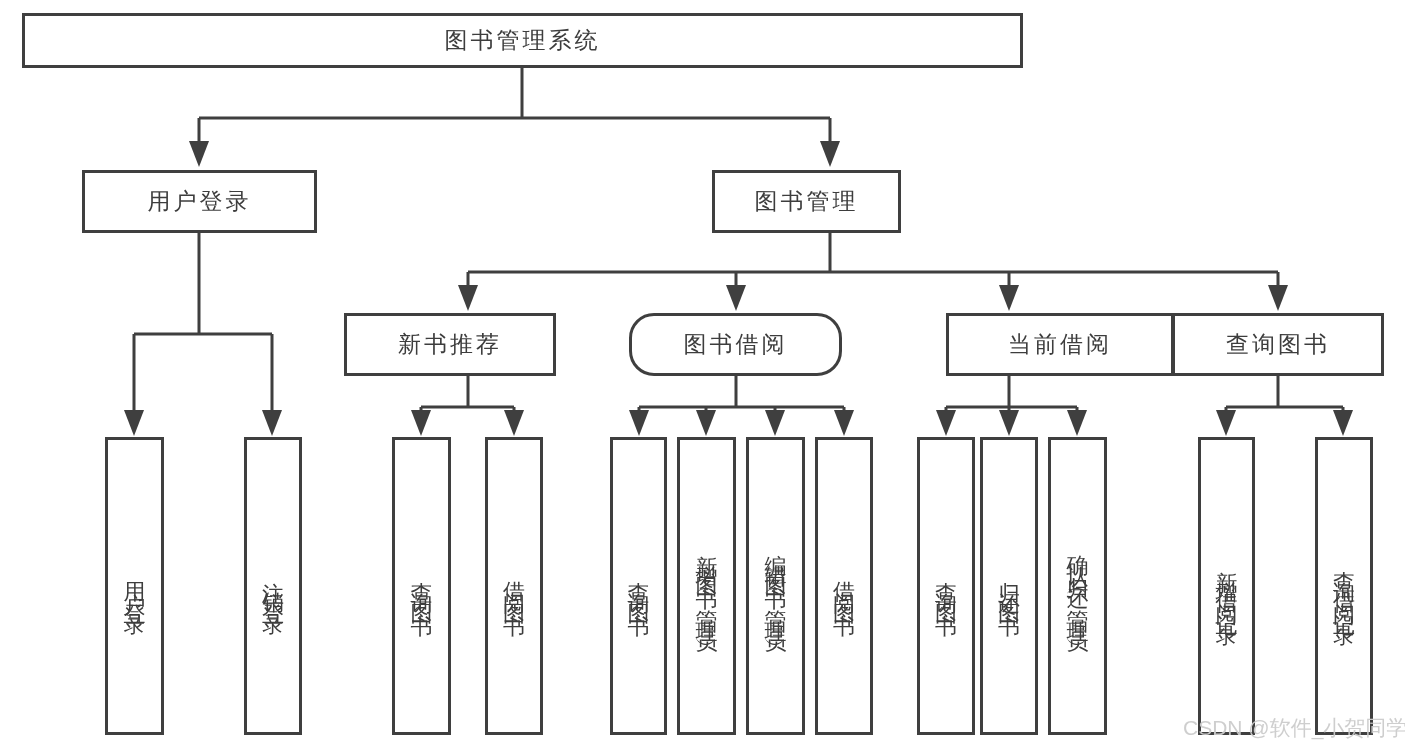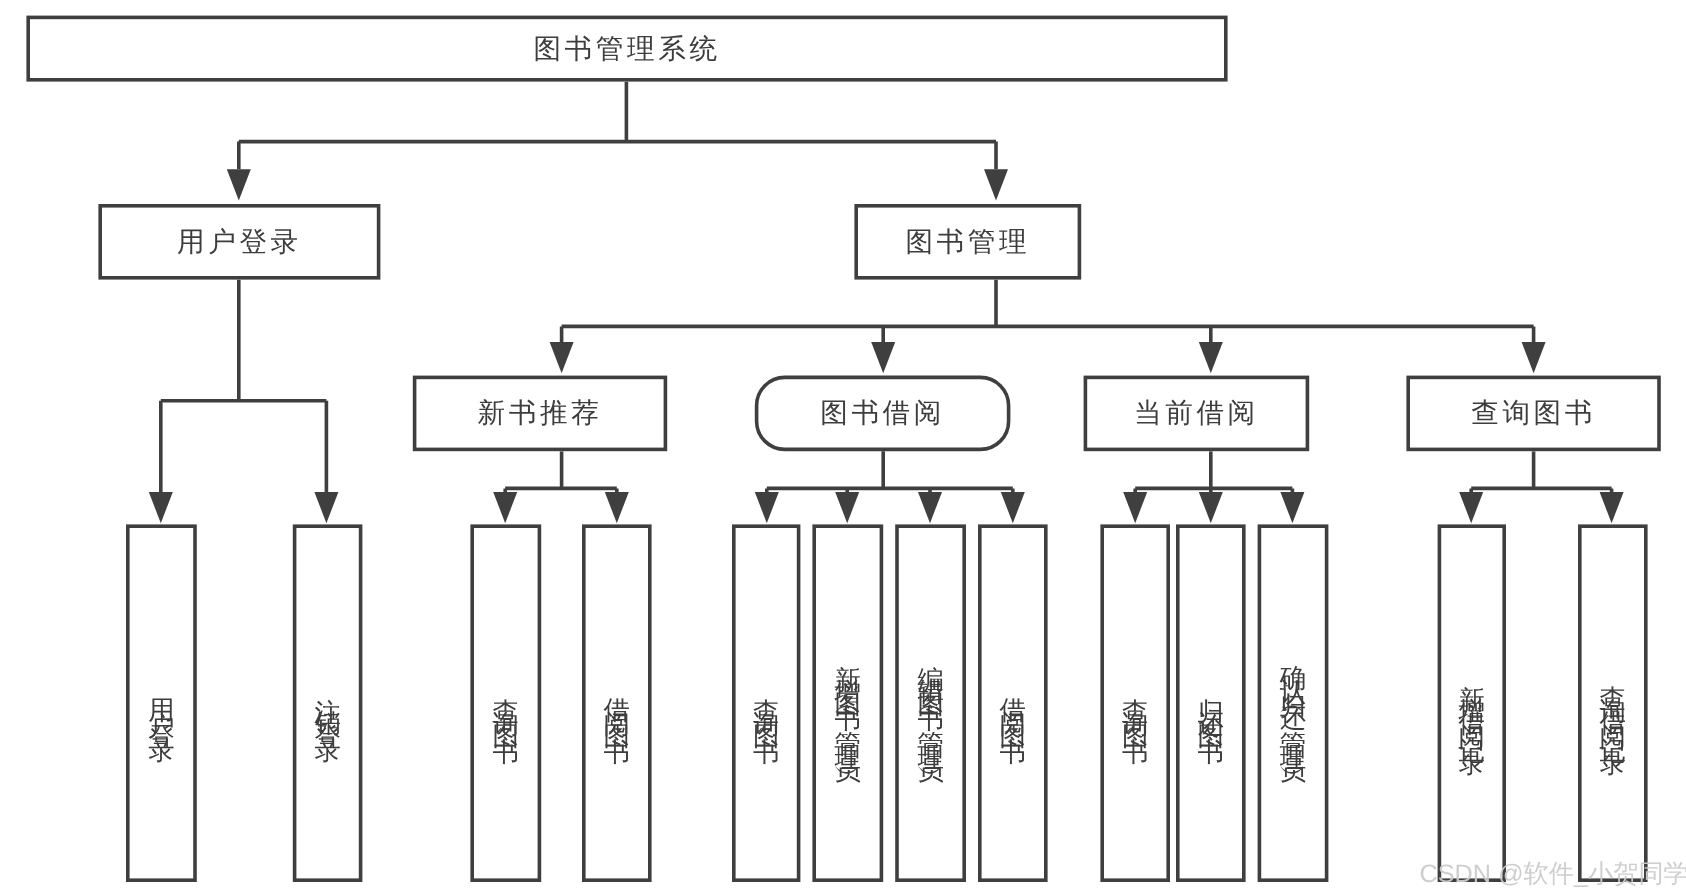--- a/index.html
+++ b/index.html
@@ -114,21 +114,21 @@
   <div class="hbox" style="left:712px; top:170px; width:189px; height:63px;">
     <span>图书管理</span>
   </div>
 
   <div class="hbox" style="left:344px; top:313px; width:212px; height:63px;">
     <span>新书推荐</span>
   </div>
   <div class="hbox" style="left:629px; top:313px; width:213px; height:63px;border-radius:25px;">
     <span>图书借阅</span>
   </div>
-  <div class="hbox" style="left:903px; top:313px; width:188px; height:63px;">
+  <div class="hbox" style="left:946px; top:313px; width:228px; height:63px;">
     <span>当前借阅</span>
   </div>
   <div class="hbox" style="left:1172px; top:313px; width:212px; height:63px;">
     <span>查询图书</span>
   </div>
 
   <div class="vbox" style="left:105px; width:59px;">
     <span class="vtext">用户登录</span>
   </div>
   <div class="vbox" style="left:244px; width:58px;">

